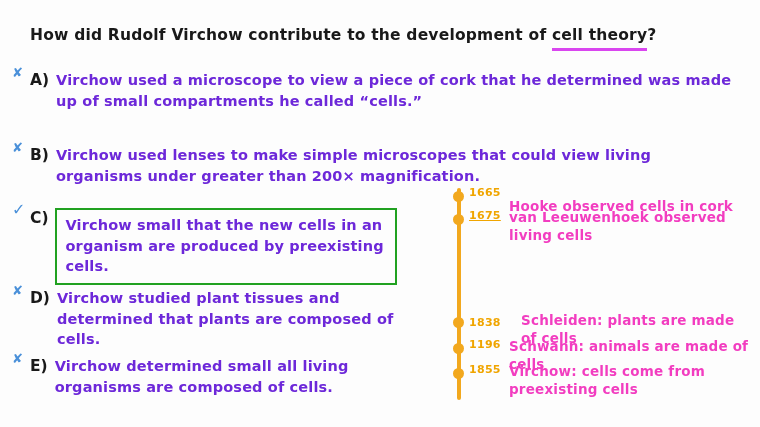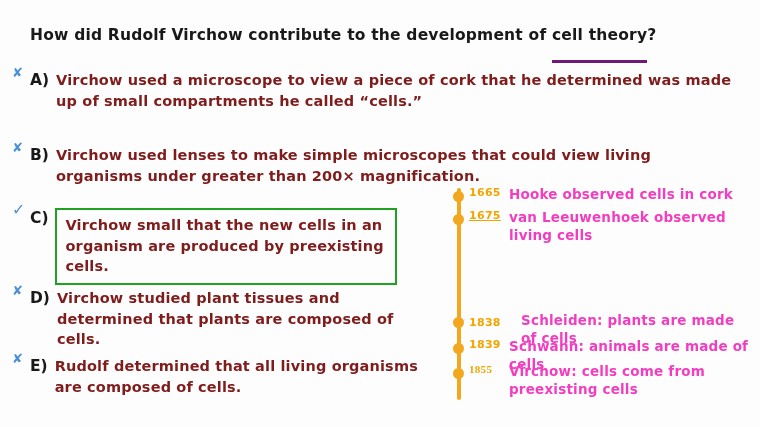--- a/index.html
+++ b/index.html
@@ -27,22 +27,22 @@
     left: 30px;
     top: 26px;
     width: 700px;
     font-size: 15.5px;
     color: #191919;
     font-weight: 600;
     letter-spacing: 0.2px;
     line-height: 1.25;
   }
   .q-underline {
-    border-bottom: 3px solid #701a75;
-    padding-bottom: 16px;
+    border-bottom: 3px solid #d946ef;
+    padding-bottom: 4px;
     margin-top: 34px;
   }
 
   
   .choice {
     position: absolute;
     display: flex;
     align-items: flex-start;
   }
   .mark {
@@ -64,21 +64,21 @@
     flex: 0 0 auto;
     font-size: 15.5px;
     font-weight: 600;
     color: #191919;
     margin-right: 7px;
     line-height: 1.38;
   }
   .ctext {
     font-size: 14.5px;
     font-weight: 600;
-    color: #7f1d1d;
+    color: #6d28d9;
     line-height: 1.42;
     letter-spacing: 0.15px;
   }
 
   #choice-a { left: 12px; top: 70px; width: 728px; }
   #choice-b { left: 12px; top: 145px; width: 728px; }
   #choice-c { left: 12px; top: 208px; width: 400px; }
   #choice-d { left: 12px; top: 288px; width: 420px; }
   #choice-e { left: 12px; top: 356px; width: 420px; }
 
@@ -163,42 +163,42 @@
 
   <div class="choice" id="choice-d">
     <span class="mark">✘</span>
     <span class="letter">D)</span>
     <span class="ctext">Virchow studied plant tissues and determined that plants are composed of cells.</span>
   </div>
 
   <div class="choice" id="choice-e">
     <span class="mark">✘</span>
     <span class="letter">E)</span>
-    <span class="ctext">Rudolf determined that all living organisms are composed of cells.</span>
+    <span class="ctext">Virchow determined small all living organisms are composed of cells.</span>
   </div>
 
   <div class="timeline">
     <div class="tl-line"></div>
 
     <div class="tl-dot" style="top:5px;"></div>
     <div class="tl-year" style="top:0px;">1665</div>
-    <div class="tl-text" style="top:0px;">Hooke observed cells in cork</div>
+    <div class="tl-text" style="top:12px;">Hooke observed cells in cork</div>
 
     <div class="tl-dot" style="top:28px;"></div>
     <div class="tl-year" style="top:23px;text-decoration:underline;">1675</div>
     <div class="tl-text" style="top:23px;">van Leeuwenhoek observed
 living cells</div>
 
     <div class="tl-dot" style="top:131px;"></div>
     <div class="tl-year" style="top:130px;">1838</div>
     <div class="tl-text" style="top:126px;margin-left:12px;">Schleiden: plants are made of cells</div>
 
     <div class="tl-dot" style="top:157px;"></div>
-    <div class="tl-year" style="top:152px;">1839</div>
+    <div class="tl-year" style="top:152px;">1196</div>
     <div class="tl-text" style="top:152px;">Schwann: animals are made of cells</div>
 
     <div class="tl-dot" style="top:182px;"></div>
-    <div class="tl-year" style="top:177px;font-family:Liberation Serif, serif;">1855</div>
+    <div class="tl-year" style="top:177px;">1855</div>
     <div class="tl-text" style="top:177px;">Virchow: cells come from
    preexisting cells</div>
   </div>
 
 </div>
 
 </body></html>

